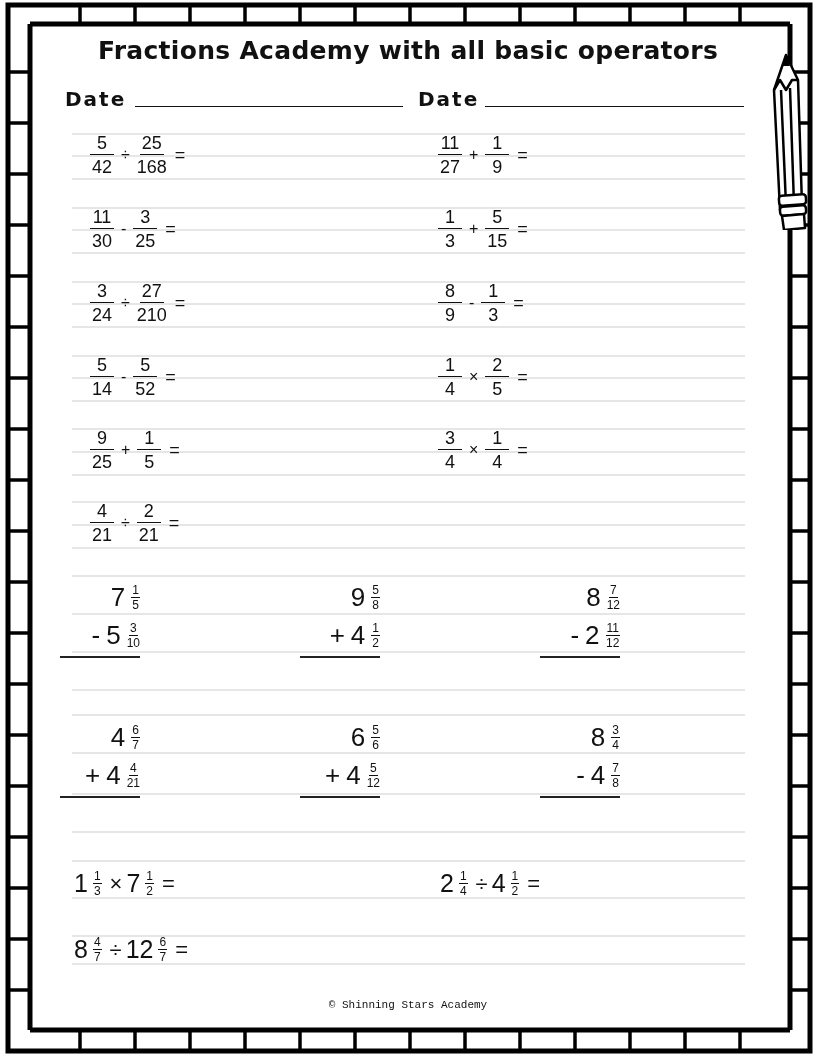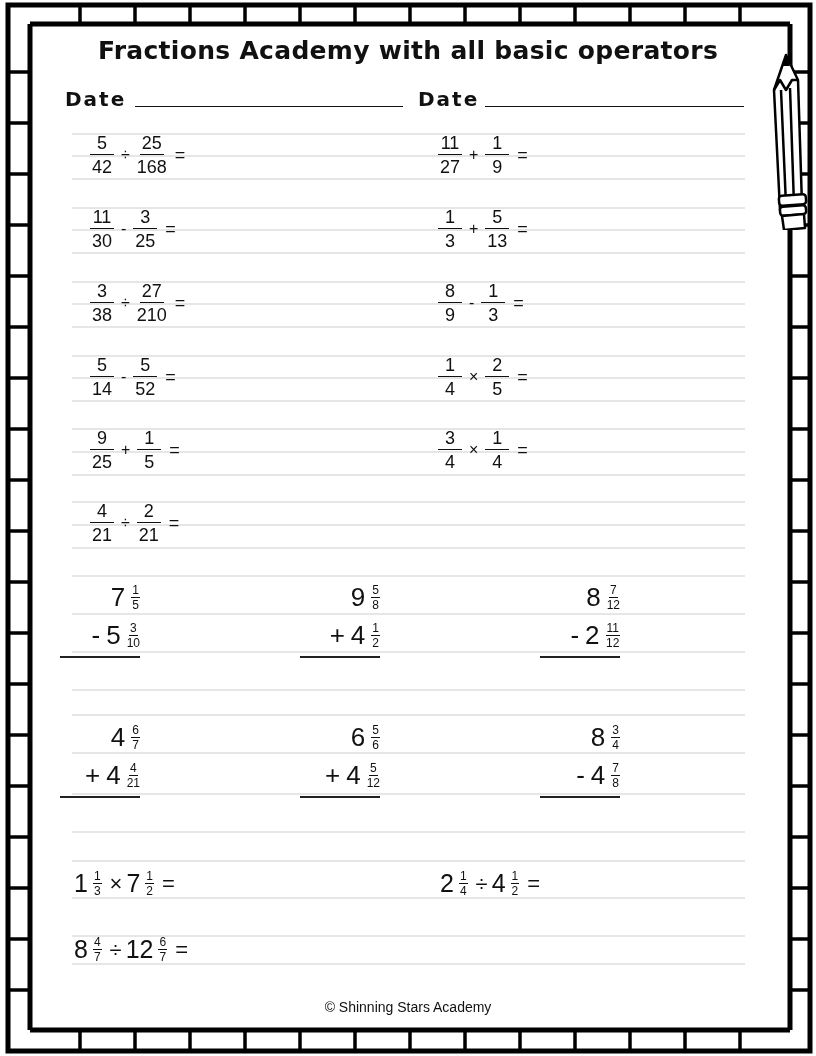--- a/index.html
+++ b/index.html
@@ -34,21 +34,21 @@
   .sfrac .n { border-bottom:1px solid #111; padding:0 1px 1px; text-align:center; }
   .sfrac .d { padding-top:1px; text-align:center; }
   .vline { position:absolute; bottom:-4px; left:0; right:0; border-top:2.5px solid #222; }
 
   
   .mprob { position:absolute; display:flex; align-items:center; font-size:25px; }
   .mprob .sfrac { font-size:12px; margin:0 4px 0 5px; }
   .mprob .op2 { padding:0 4px; font-size:22px; }
 
   .footer { position:absolute; left:0; width:816px; top:999px; text-align:center;
-            font-family:Liberation Sans, sans-serif; font-size:14px; color:#111; }
+            font-family:Liberation Mono, monospace; font-size:11px; color:#111; }
 </style>
 </head>
 <body>
 
 <svg id="frame" viewBox="0 0 816 1056" xmlns="http://www.w3.org/2000/svg">
   <g fill="none" stroke="#000" stroke-width="5">
 
     <rect x="8" y="5" width="802" height="1046"></rect>
 
     <line x1="30" y1="24" x2="30" y2="1030"></line>
@@ -200,21 +200,21 @@
       <span class="frac">
         <span class="n">3</span>
         <span class="d">25</span>
       </span>
       <span class="eq">=</span>
       <span class="answer-space"></span>
     </div>
     <div class="prob" style="left: 90px; top: 282px;">
       <span class="frac">
         <span class="n">3</span>
-        <span class="d">38</span>
+        <span class="d">24</span>
       </span>
       <span class="op">÷</span>
       <span class="frac">
         <span class="n">27</span>
         <span class="d">210</span>
       </span>
       <span class="eq">=</span>
       <span class="answer-space"></span>
     </div>
     <div class="prob" style="left: 90px; top: 356px;">
@@ -273,21 +273,21 @@
       <span class="answer-space"></span>
     </div>
     <div class="prob" style="left: 438px; top: 208px;">
       <span class="frac">
         <span class="n">1</span>
         <span class="d">3</span>
       </span>
       <span class="op">+</span>
       <span class="frac">
         <span class="n">5</span>
-        <span class="d">13</span>
+        <span class="d">15</span>
       </span>
       <span class="eq">=</span>
       <span class="answer-space"></span>
     </div>
     <div class="prob" style="left: 438px; top: 282px;">
       <span class="frac">
         <span class="n">8</span>
         <span class="d">9</span>
       </span>
       <span class="op">-</span>

